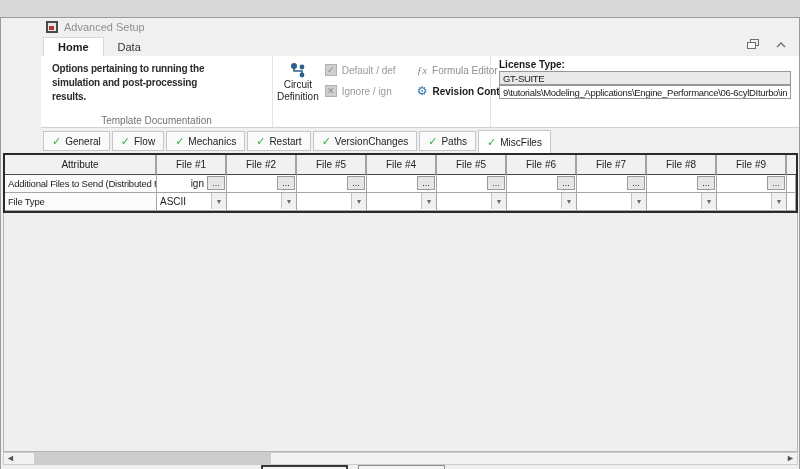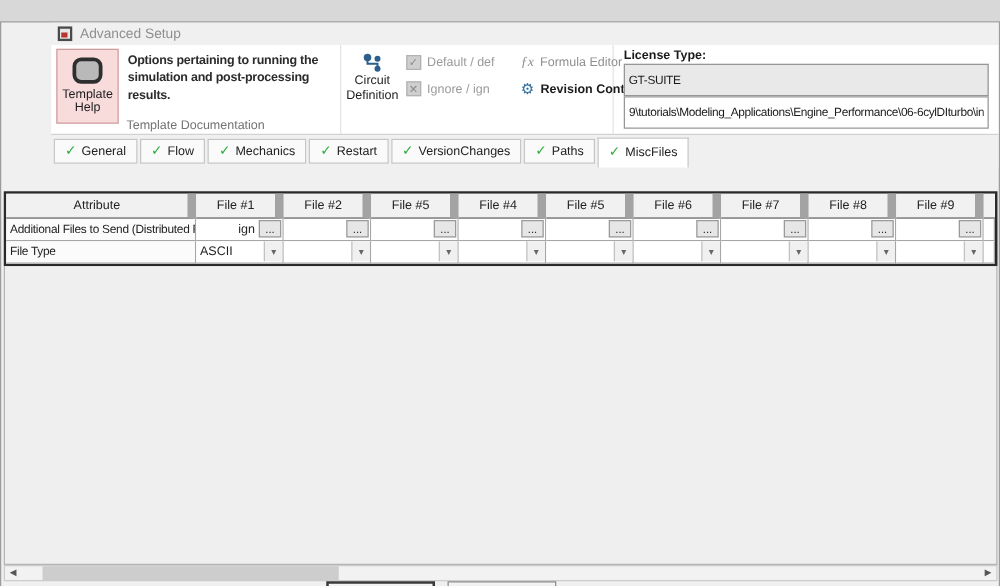--- a/index.html
+++ b/index.html
@@ -34,37 +34,37 @@
   .ab-grid{display:grid;grid-template-columns:86px auto;gap:9px 6px;margin:4px 0 0 6px;align-content:start;}
   .ab-item{display:flex;align-items:center;gap:5px;white-space:nowrap;}
   .cbx{width:12px;height:12px;background:#cfcfcf;border:1px solid #b2b2b2;display:flex;align-items:center;justify-content:center;font-size:9px;color:#8c8c8c;}
   .dis-label{color:#9a9a9a;font-size:10px;}
   .fx{font-family:"Liberation Serif","DejaVu Serif",serif;font-style:italic;color:#8f8f8f;font-size:11px;}
   .fx-label{color:#8f8f8f;font-size:10px;}
   .gear{color:#2d6da0;font-size:12px;line-height:12px;}
   .rev-label{color:#1b1b1b;font-size:10px;font-weight:bold;}
   .g3{flex:1;border-right:none;padding:2px 8px 12px 8px;}
   .fld-label{font-weight:bold;font-size:10px;color:#1a1a1a;margin:1px 0 1px;}
-  .fld{display:block;width:100%;height:26px;border:1px solid #979797;font-size:9.5px;letter-spacing:-0.3px;padding:0 3px;font-family:"Liberation Sans",sans-serif;color:#1a1a1a;}
+  .fld{display:block;width:100%;height:14px;border:1px solid #979797;font-size:9.5px;letter-spacing:-0.3px;padding:0 3px;font-family:"Liberation Sans",sans-serif;color:#1a1a1a;}
   .fld.ro{background:#e9e9e9;}
   .fld.rw{background:#fff;}
   
   .cat-tabs{height:26px;background:#f0f0f0;display:flex;align-items:flex-end;padding-left:2px;gap:2px;}
   .ctab{display:flex;align-items:center;gap:4px;padding:0 8px;height:20px;margin-bottom:3px;background:#fafafa;border:1px solid #c6c6c6;font-size:10px;color:#222;cursor:pointer;white-space:nowrap;}
   .ctab.active{height:24px;margin-bottom:0;background:#fff;border-bottom:none;}
   .check{color:#2eae3e;font-weight:bold;font-size:11px;line-height:11px;}
   
   .table-widget{position:absolute;left:2px;top:135px;width:795px;height:308px;}
   .grid{border:2px solid #2a2a2a;background:#fff;}
   .t-row{display:flex;}
   .t-cell{overflow:hidden;white-space:nowrap;position:relative;}
   .attr-col{width:152px;}
   .file-col{width:70px;}
   .sliver{flex:1;}
-  .t-head .t-cell{height:20px;line-height:20px;background:#f1f1f1;text-align:center;font-size:10px;border-right:7px solid #a3a3a3;border-bottom:1px solid #4a4a4a;}
+  .t-head .t-cell{height:20px;line-height:20px;background:#f1f1f1;text-align:center;font-size:10px;border-right:2px solid #a3a3a3;border-bottom:1px solid #4a4a4a;}
   .t-head .sliver{border-right:none;}
   .t-body .t-cell{height:18px;border-right:1px solid #a6a6a6;border-bottom:1px solid #a6a6a6;background:#fff;}
   .t-body .attr-cell{background:#fbfbfb;font-size:9.5px;letter-spacing:-0.2px;line-height:17px;padding-left:3px;}
   .cell-val{position:absolute;right:22px;top:0;line-height:17px;font-size:10px;}
   .browse{position:absolute;right:1px;top:1px;width:18px;height:14px;background:#e6e6e6;border:1px solid #9a9a9a;font-size:9px;line-height:7px;padding:0;color:#222;cursor:pointer;font-family:"Liberation Sans",sans-serif;}
   .combo-val{position:absolute;left:3px;top:0;line-height:17px;font-size:10px;}
   .combo-btn{position:absolute;right:0;top:0;bottom:1px;width:15px;background:#f0f0f0;border-left:1px solid #c2c2c2;display:flex;align-items:center;justify-content:center;font-size:8px;color:#666;cursor:pointer;}
   .empty-pane{height:239px;background:#efefef;border-left:1px solid #b5b5b5;border-right:1px solid #b5b5b5;border-bottom:1px solid #b5b5b5;}
   
   .hscroll{height:13px;display:flex;background:#f2f2f2;border:1px solid #cccccc;}
@@ -88,28 +88,41 @@
   <div class="titlebar">
     <span>
       <svg width="12" height="12" viewBox="0 0 12 12">
         <rect x="1" y="1" width="10" height="10" fill="#e6e6e6" stroke="#4a4a4a" stroke-width="2"></rect>
         <rect x="3" y="5" width="5" height="4" fill="#b8342c"></rect>
       </svg>
     </span>
     <span class="title-text">Advanced Setup</span>
   </div>
 
+  <div class="ribbon-tabs">
+    <div class="rtab active">Home</div>
+    <div class="rtab">Data</div>
+    <div class="corner-icons">
+      <span>
+        <svg width="12" height="11" viewBox="0 0 12 11">
+          <rect x="3.5" y="0.5" width="8" height="6" fill="none" stroke="#6e6e6e"></rect>
+          <rect x="0.5" y="3.5" width="8" height="6" fill="#f7f7f7" stroke="#6e6e6e"></rect>
+        </svg>
+      </span>
+      <span>
+        <svg width="12" height="10" viewBox="0 0 12 10">
+          <polyline points="2,7 6,3 10,7" fill="none" stroke="#6e6e6e" stroke-width="1.4"></polyline>
+        </svg>
+      </span>
+    </div>
+  </div>
 
   <div class="ribbon">
 
     <div class="rgroup g1">
-      <div class="tpl-help">
-        <div class="tpl-help-icon"></div>
-        <div class="tpl-help-label">Template Help</div>
-      </div>
       <div class="tpl-desc">Options pertaining to running the simulation and post-processing results.</div>
       <div class="rgroup-title">Template Documentation</div>
     </div>
 
     <div class="rgroup g2">
       <div class="circuit">
         <span>
           <svg width="22" height="17" viewBox="0 0 22 17" style="margin:0 auto;">
             <path d="M7 5 L7 9 L15 9 L15 12" fill="none" stroke="#2d5f8c" stroke-width="1.6"></path>
             <circle cx="7" cy="4" r="3" fill="#2d5f8c"></circle>

